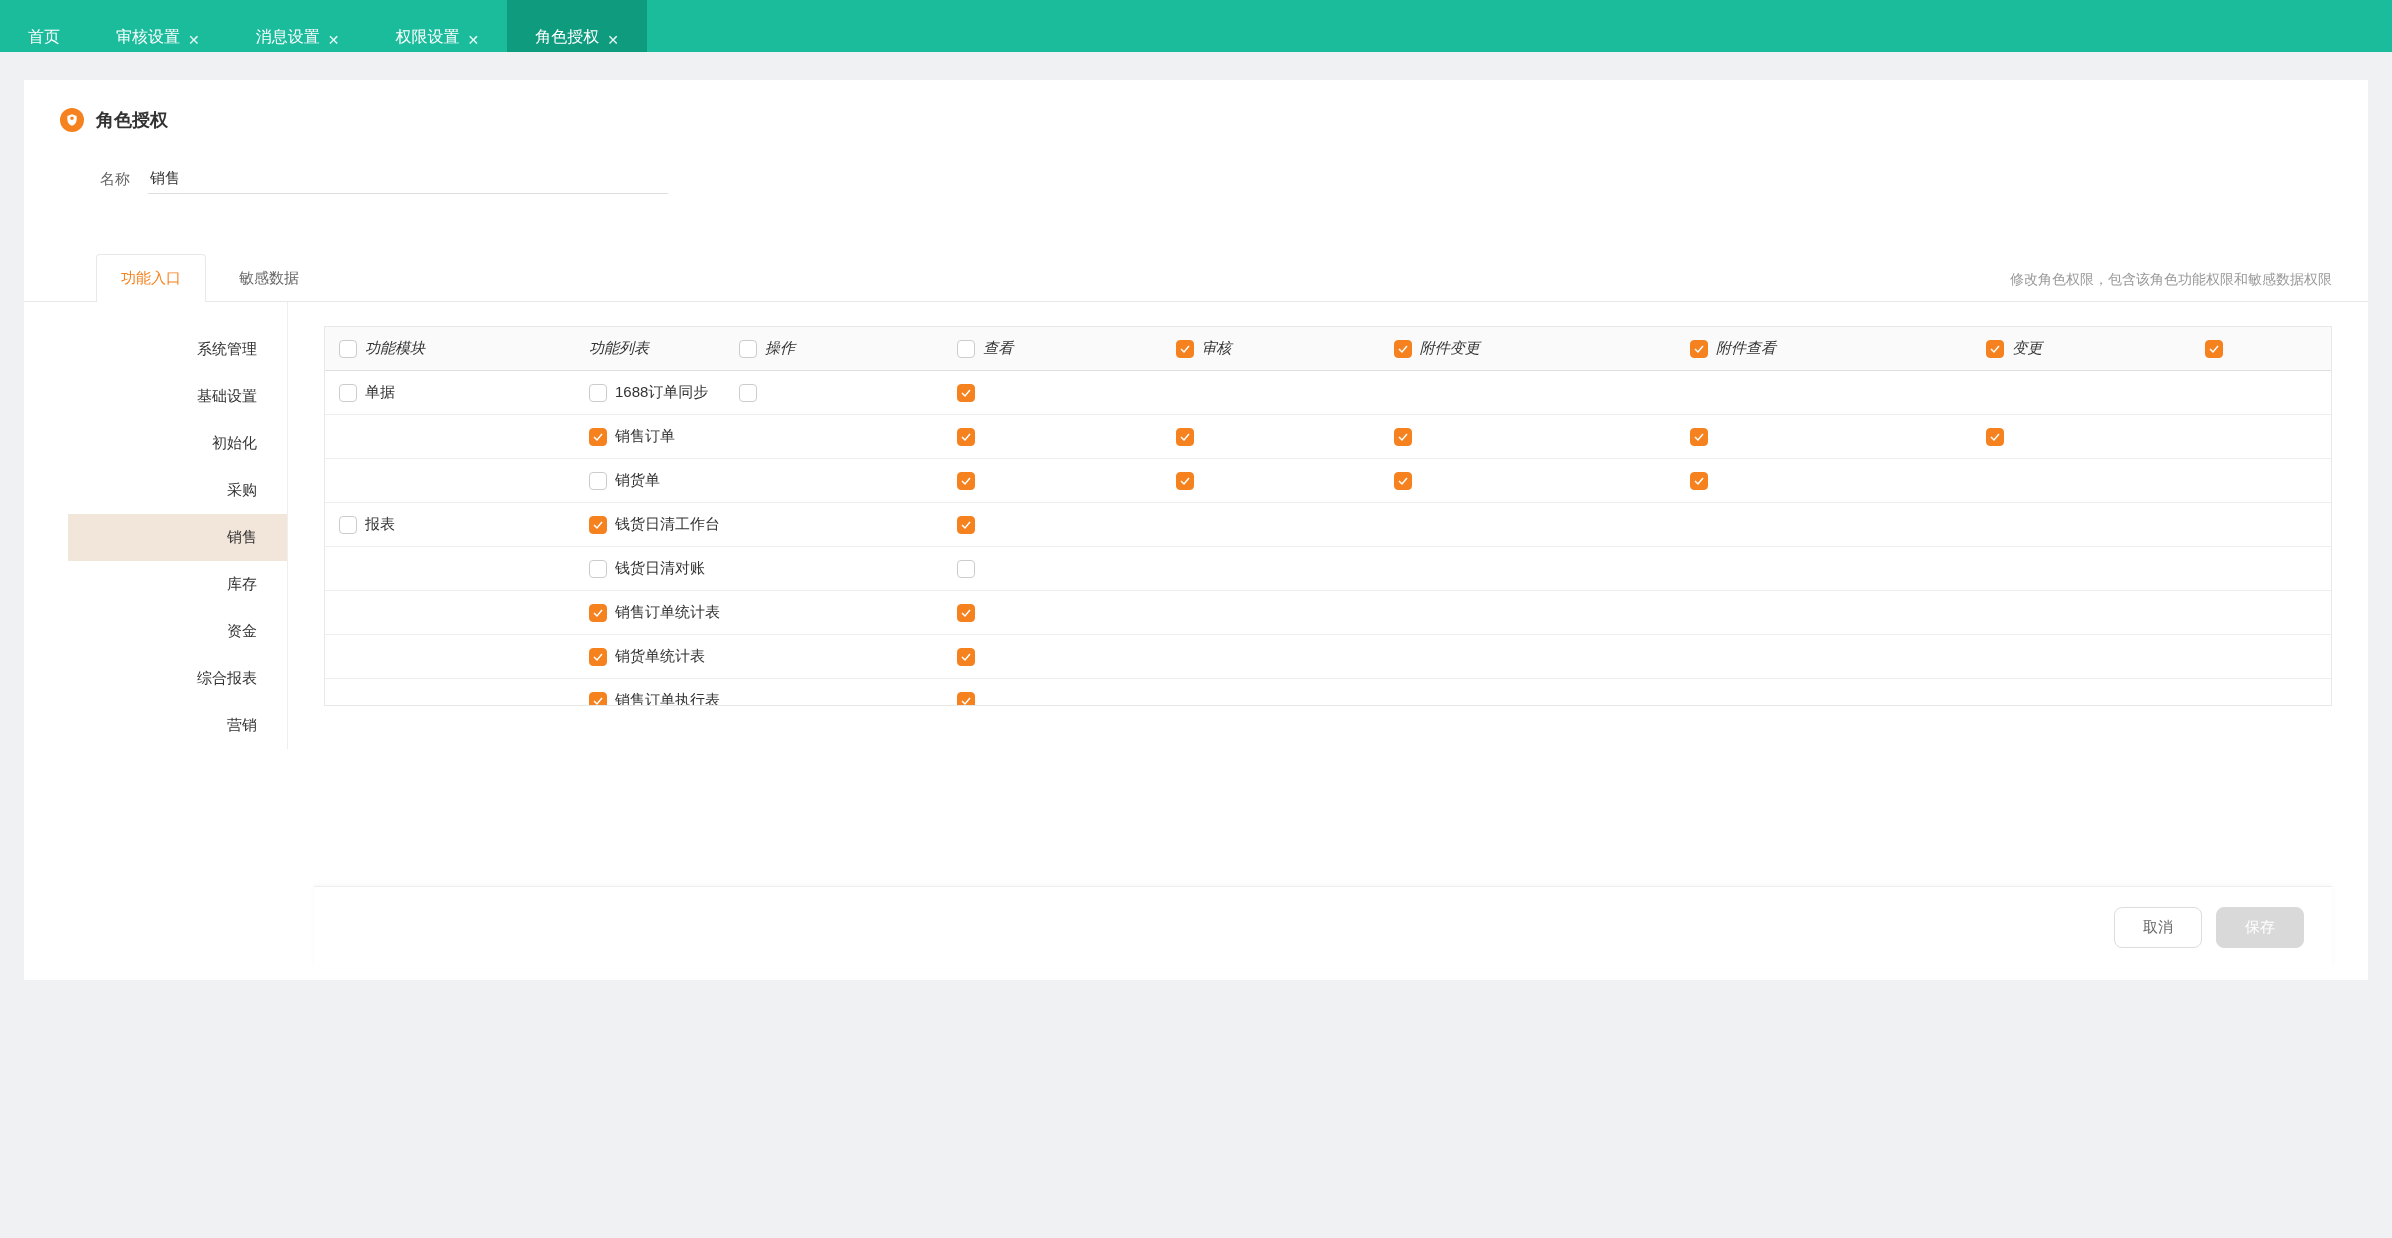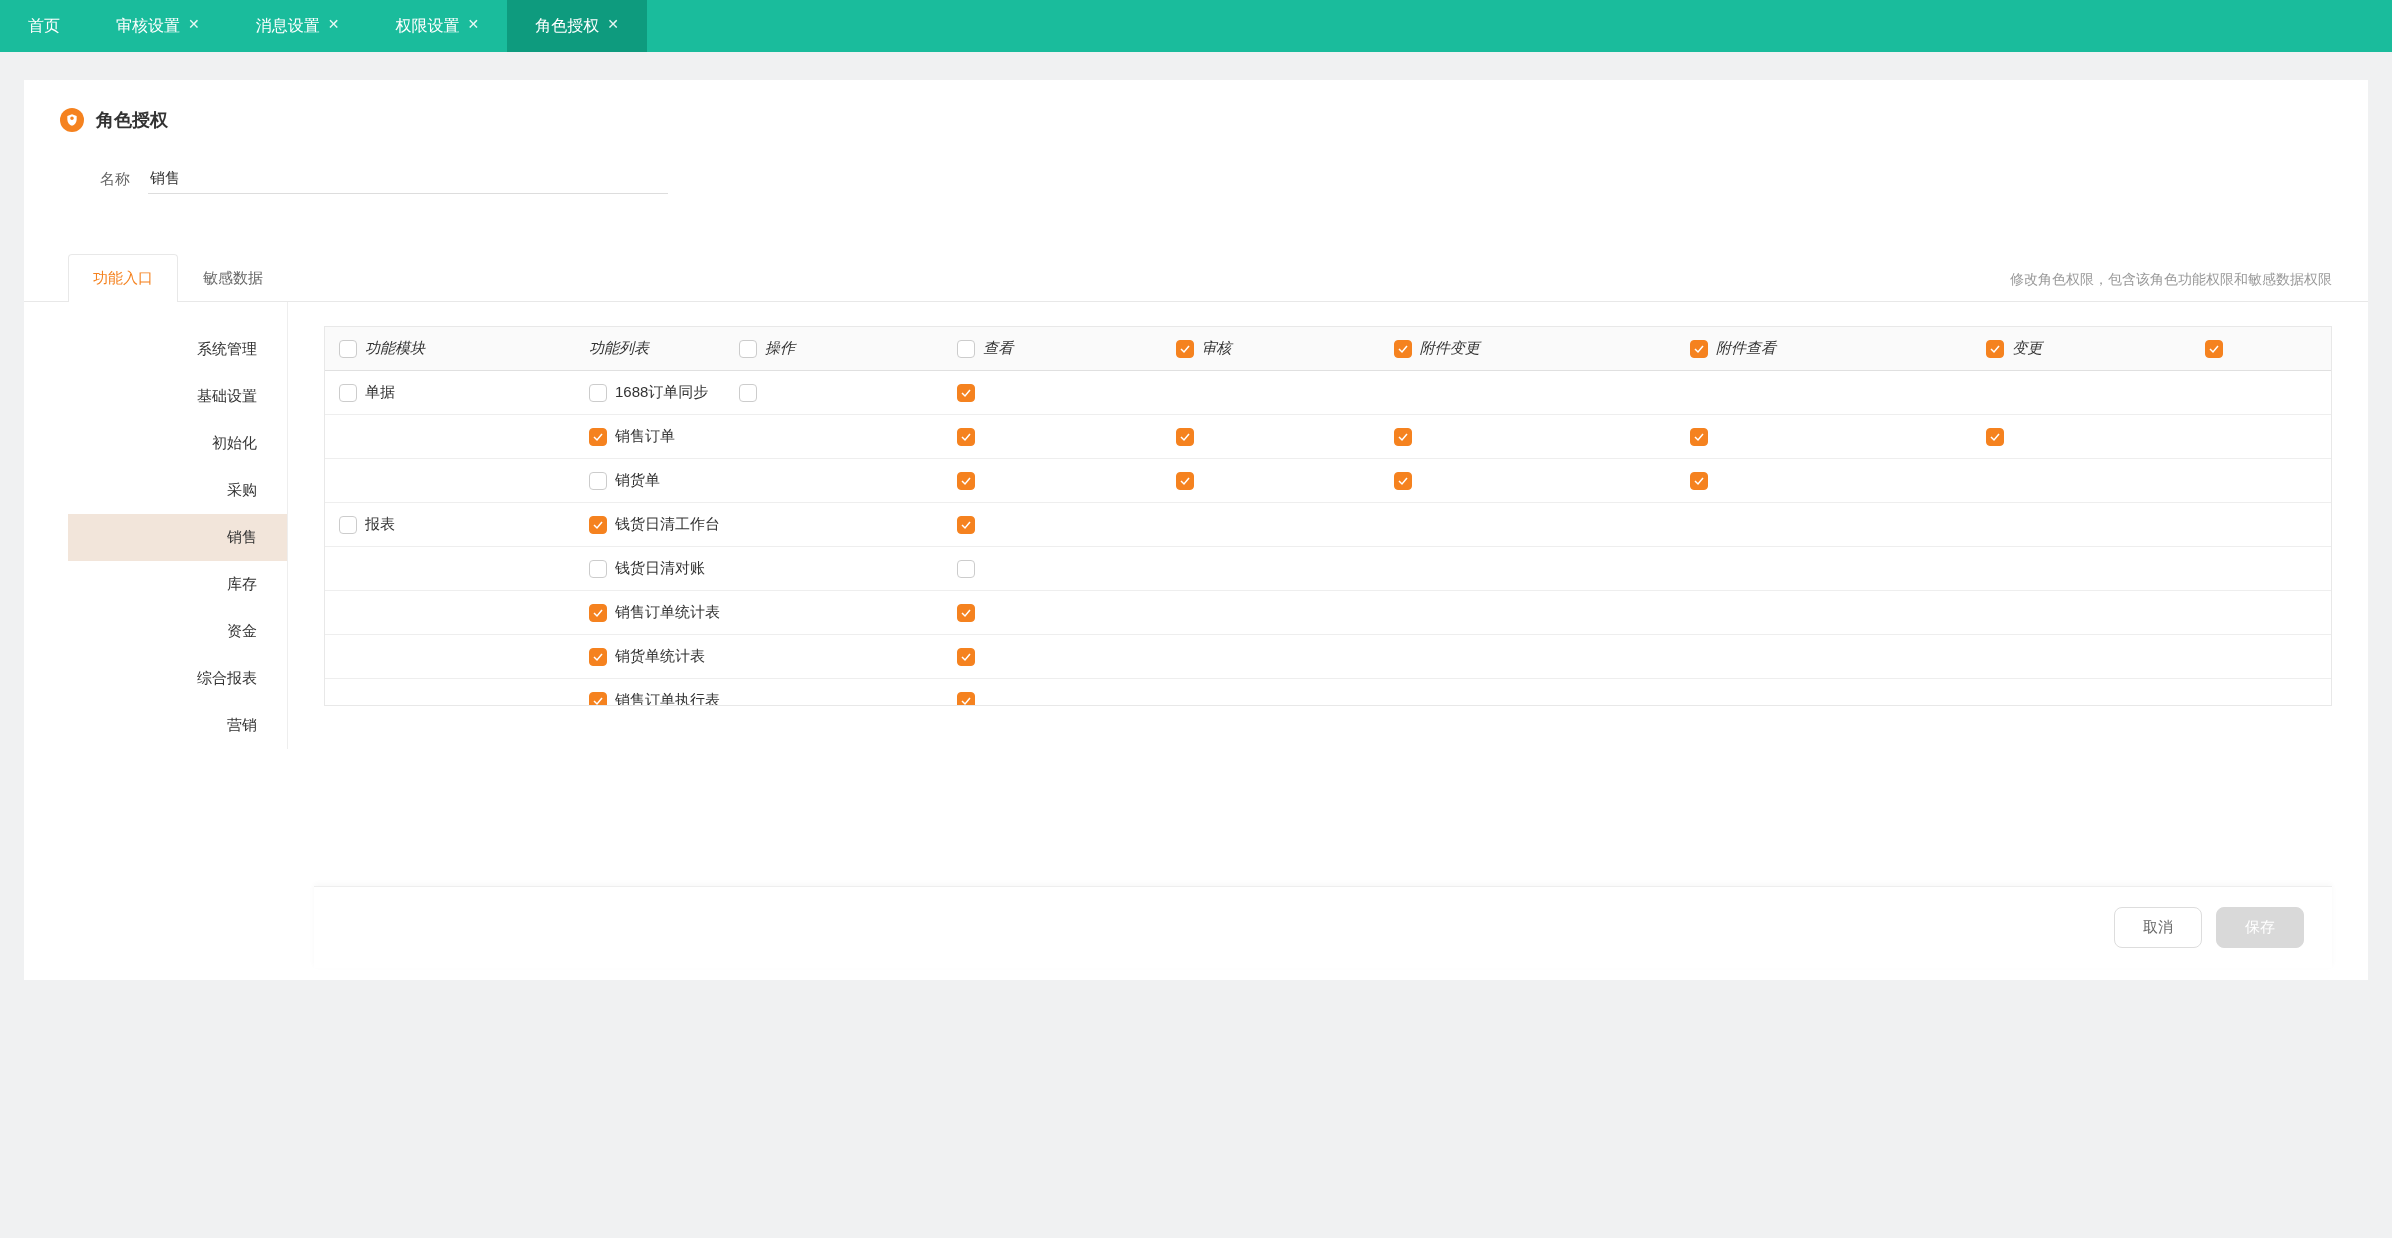--- a/index.html
+++ b/index.html
@@ -9,23 +9,23 @@
       font-size: 14px;
       color: #333;
     }
     .top-tabs {
       background: #1abc9c;
       display: flex;
       height: 52px;
       align-items: stretch;
     }
     .top-tab {
-      padding: 16px 28px;
-      display: flex;
-      align-items: flex-start;
+      padding: 4px 28px;
+      display: flex;
+      align-items: flex-end;
       color: #fff;
       font-size: 16px;
       cursor: pointer;
       gap: 8px;
       white-space: nowrap;
     }
     .top-tab.active {
       background: #0e9b7e;
     }
     .tab-close {
@@ -82,21 +82,22 @@
     .mid-row {
       display: flex;
       align-items: flex-end;
       justify-content: space-between;
       margin-top: 48px;
       padding: 0 36px 0 44px;
       border-bottom: 1px solid #e8e8e8;
     }
     .inner-tabs {
       display: flex;
-      gap: 0;
+      gap: 8px;
+      margin-left: 28px;
     }
     .inner-tab {
       padding: 14px 24px;
       font-size: 15px;
       color: #666;
       cursor: pointer;
       border: 1px solid transparent;
       border-bottom: none;
       margin-bottom: -1px;
       background: transparent;

